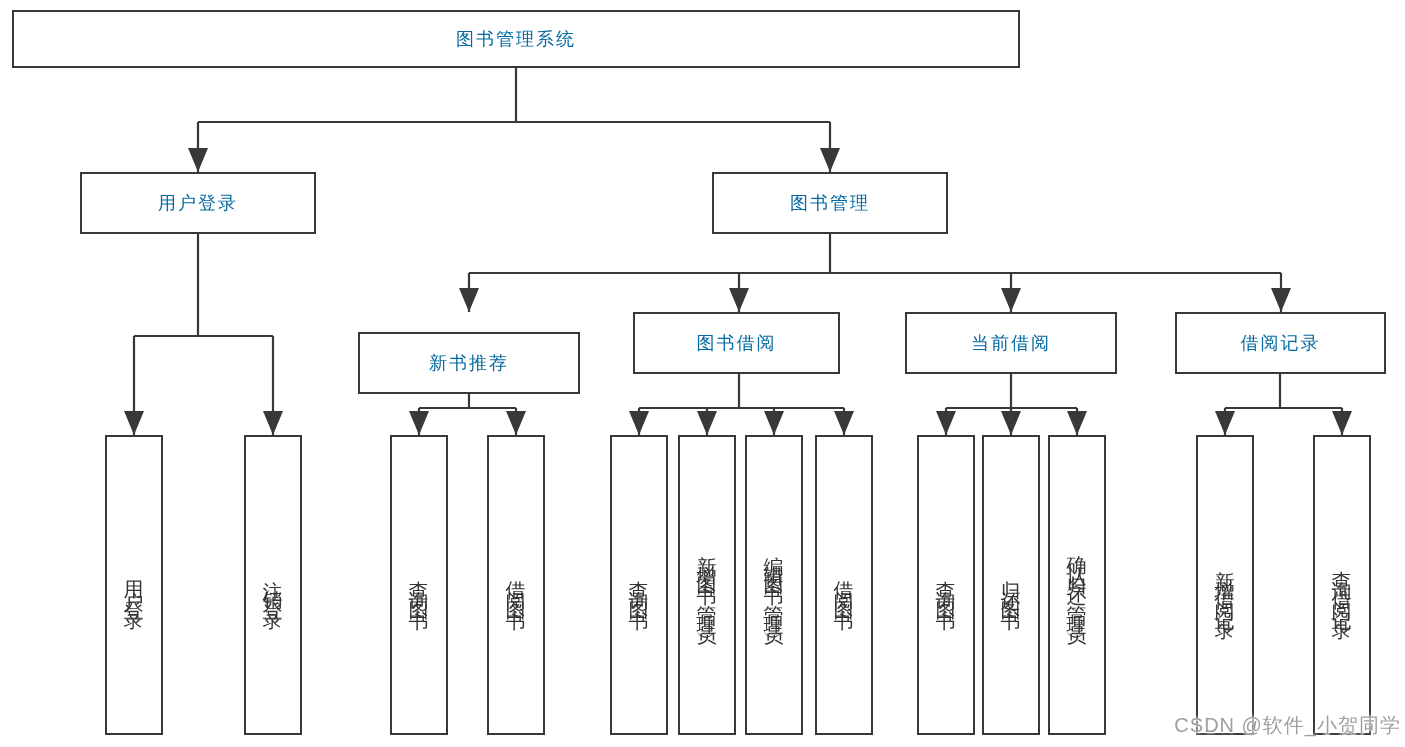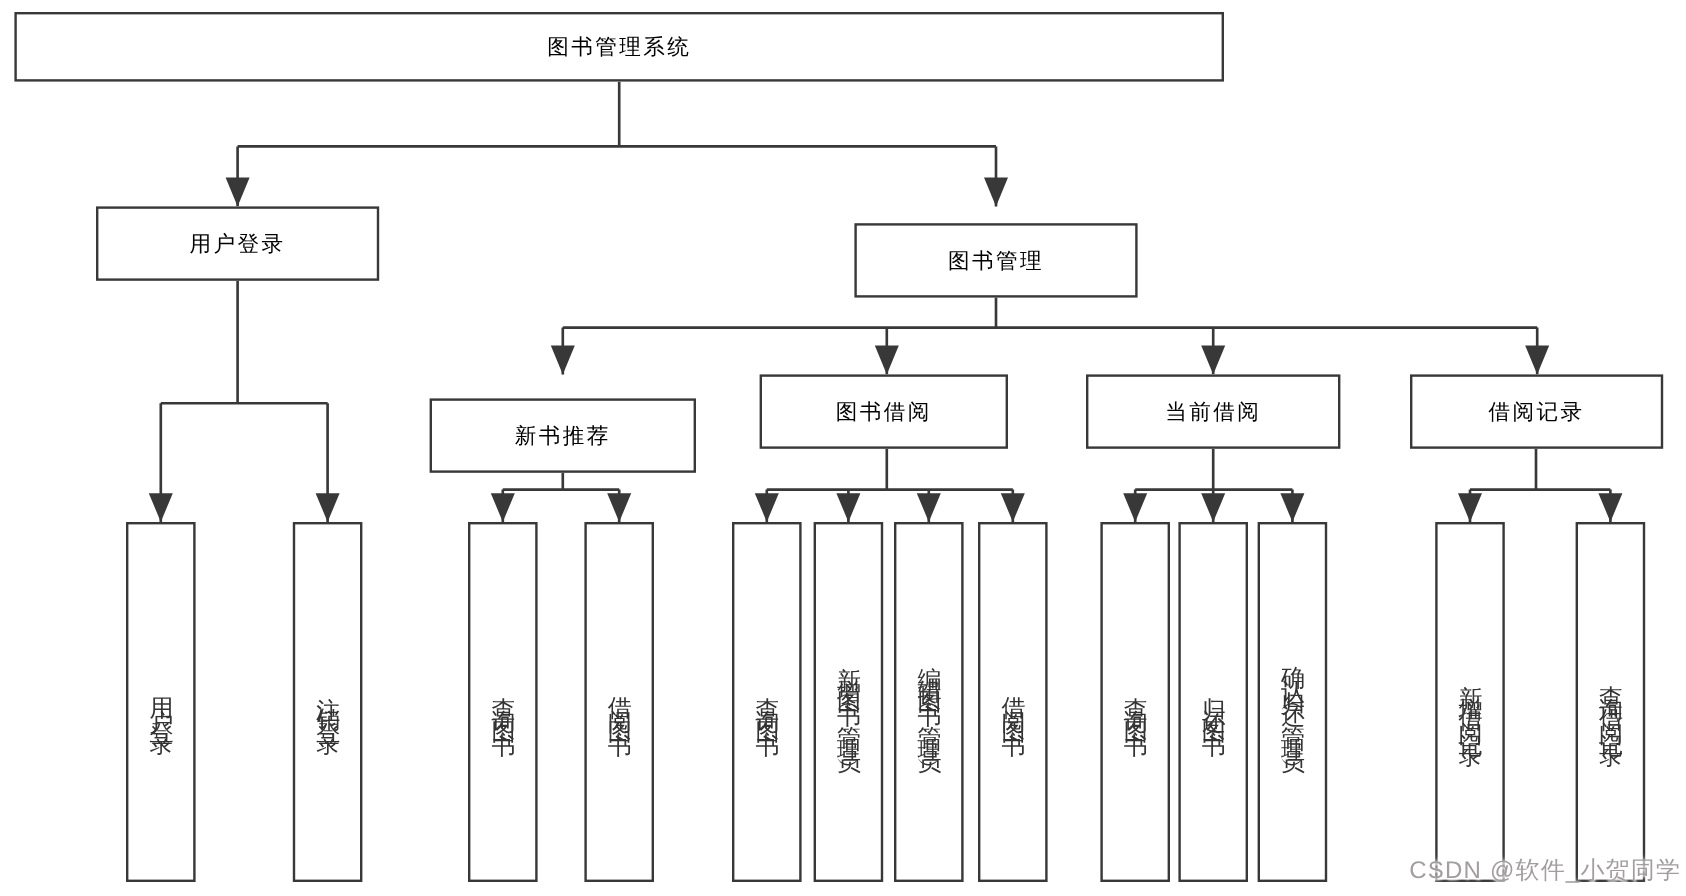--- a/index.html
+++ b/index.html
@@ -30,21 +30,21 @@
     background: #ffffff;
     display: flex;
     align-items: center;
     justify-content: center;
     color: #333333;
   }
   .hnode .label {
     font-size: 18px;
     letter-spacing: 2px;
     white-space: nowrap;
-    color: #000000;
+    color: #0369a1;
   }
   .vnode {
     width: 58px;
     height: 300px;
   }
   .vnode .label {
     writing-mode: vertical-rl;
     text-orientation: mixed;
     font-size: 20px;
     letter-spacing: 10px;
@@ -101,21 +101,21 @@
       </g>
   </svg>
 
   <div class="node hnode" style="left:12px; top:10px; width:1008px; height:58px;">
     <span class="label">图书管理系统</span>
   </div>
 
   <div class="node hnode" style="left:80px; top:172px; width:236px; height:62px;">
     <span class="label">用户登录</span>
   </div>
-  <div class="node hnode" style="left:712px; top:186px; width:236px; height:62px;">
+  <div class="node hnode" style="left:712px; top:172px; width:236px; height:62px;">
     <span class="label">图书管理</span>
   </div>
 
   <div class="node hnode" style="left:358px; top:312px; width:222px; height:62px;margin-top:20px;">
     <span class="label">新书推荐</span>
   </div>
   <div class="node hnode" style="left:633px; top:312px; width:207px; height:62px;">
     <span class="label">图书借阅</span>
   </div>
   <div class="node hnode" style="left:905px; top:312px; width:212px; height:62px;">

